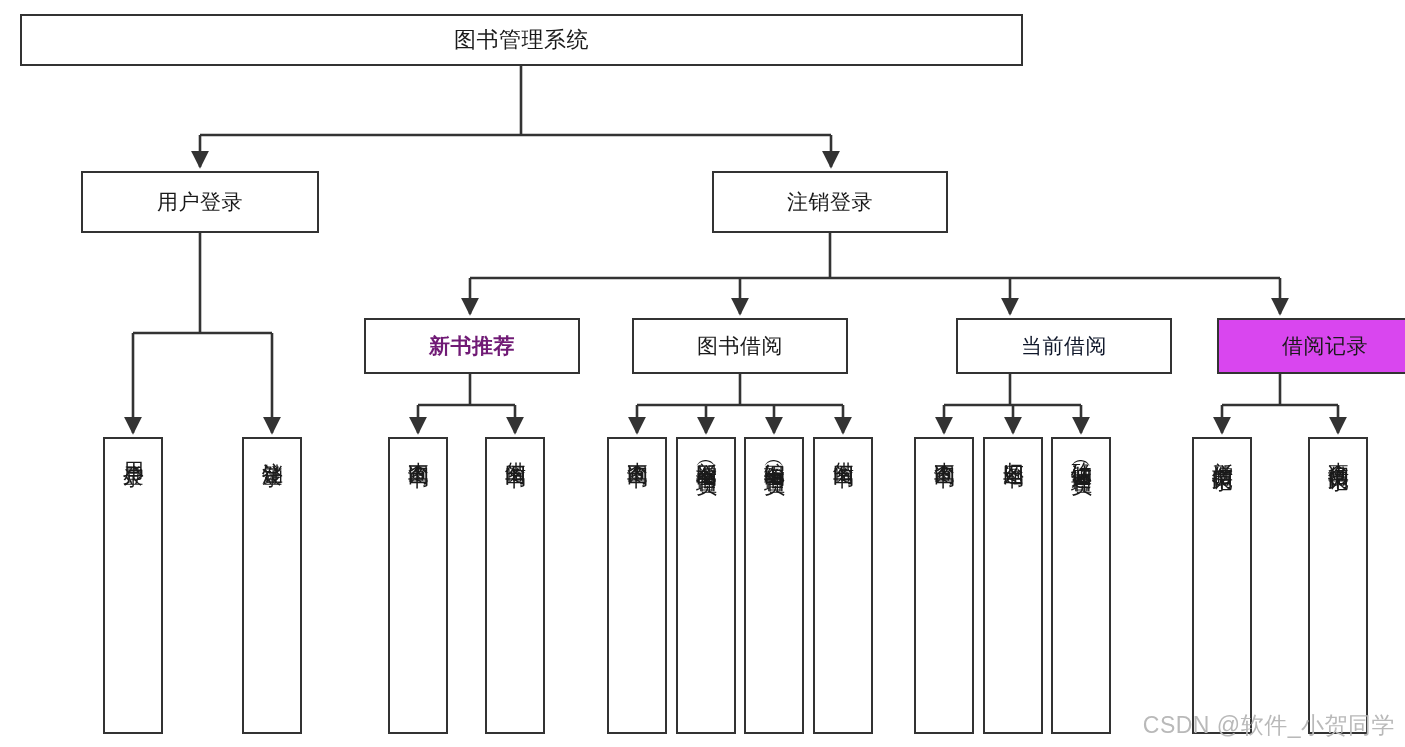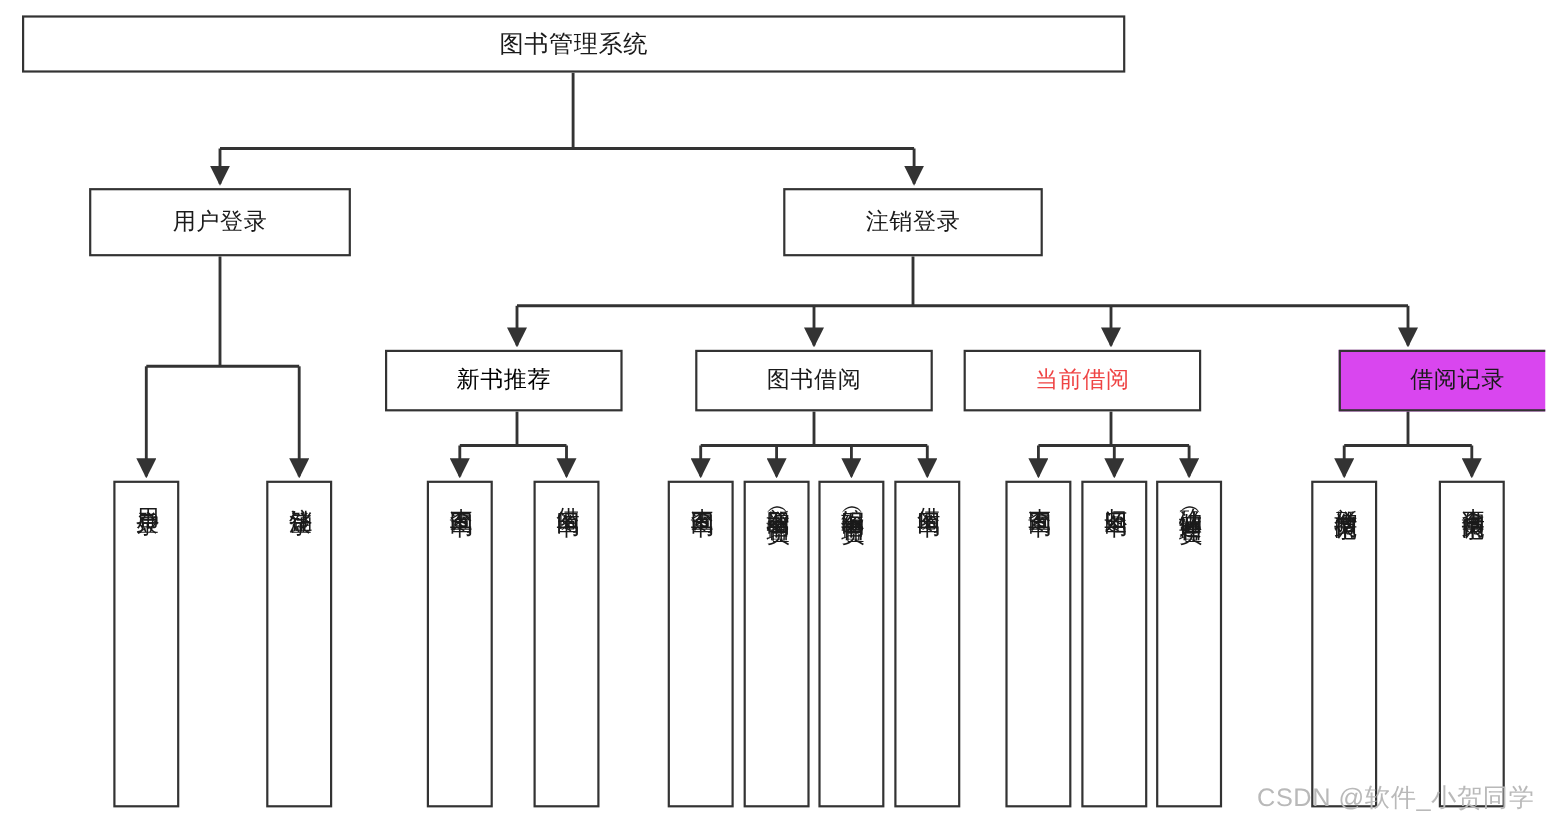--- a/index.html
+++ b/index.html
@@ -129,27 +129,27 @@
     <span class="label">图书管理系统</span>
   </div>
 
   <div class="node horiz" style="left: 81px; top: 171px; width: 238px; height: 62px; border-color: rgb(51, 51, 51); background: rgb(255, 255, 255); color: rgb(26, 26, 26);">
     <span class="label">用户登录</span>
   </div>
   <div class="node horiz" style="left: 712px; top: 171px; width: 236px; height: 62px; border-color: rgb(51, 51, 51); background: rgb(255, 255, 255); color: rgb(26, 26, 26);">
     <span class="label">注销登录</span>
   </div>
 
-  <div class="node horiz" style="left: 350px; top: 318px; width: 216px; height: 56px; border-color: rgb(51, 51, 51); background: rgb(255, 255, 255); color: #000000;">
+  <div class="node horiz" style="left: 364px; top: 318px; width: 216px; height: 56px; border-color: rgb(51, 51, 51); background: rgb(255, 255, 255); color: #701a75; font-weight: bold;">
     <span class="label">新书推荐</span>
   </div>
   <div class="node horiz" style="left: 632px; top: 318px; width: 216px; height: 56px; border-color: rgb(51, 51, 51); background: rgb(255, 255, 255); color: rgb(26, 26, 26); align-items: center;">
     <span class="label">图书借阅</span>
   </div>
-  <div class="node horiz" style="left: 876px; top: 318px; width: 216px; height: 56px; border-color: rgb(51, 51, 51); background: rgb(255, 255, 255); color: #ef4444;">
+  <div class="node horiz" style="left: 956px; top: 318px; width: 216px; height: 56px; border-color: rgb(51, 51, 51); background: rgb(255, 255, 255); color: #0f172a;">
     <span class="label">当前借阅</span>
   </div>
   <div class="node horiz" style="left: 1172px; top: 318px; width: 216px; height: 56px; border-color: rgb(51, 51, 51); background: #d946ef; color: rgb(26, 26, 26); margin-left: 45px;">
     <span class="label">借阅记录</span>
   </div>
 
   <div class="node vert" style="left: 103px; top: 437px; width: 60px; height: 297px; border-color: rgb(51, 51, 51); background: rgb(255, 255, 255); color: rgb(26, 26, 26);">
     <span class="label">用户登录</span>
   </div>
   <div class="node vert" style="left: 242px; top: 437px; width: 60px; height: 297px; border-color: rgb(51, 51, 51); background: rgb(255, 255, 255); color: rgb(26, 26, 26);">

